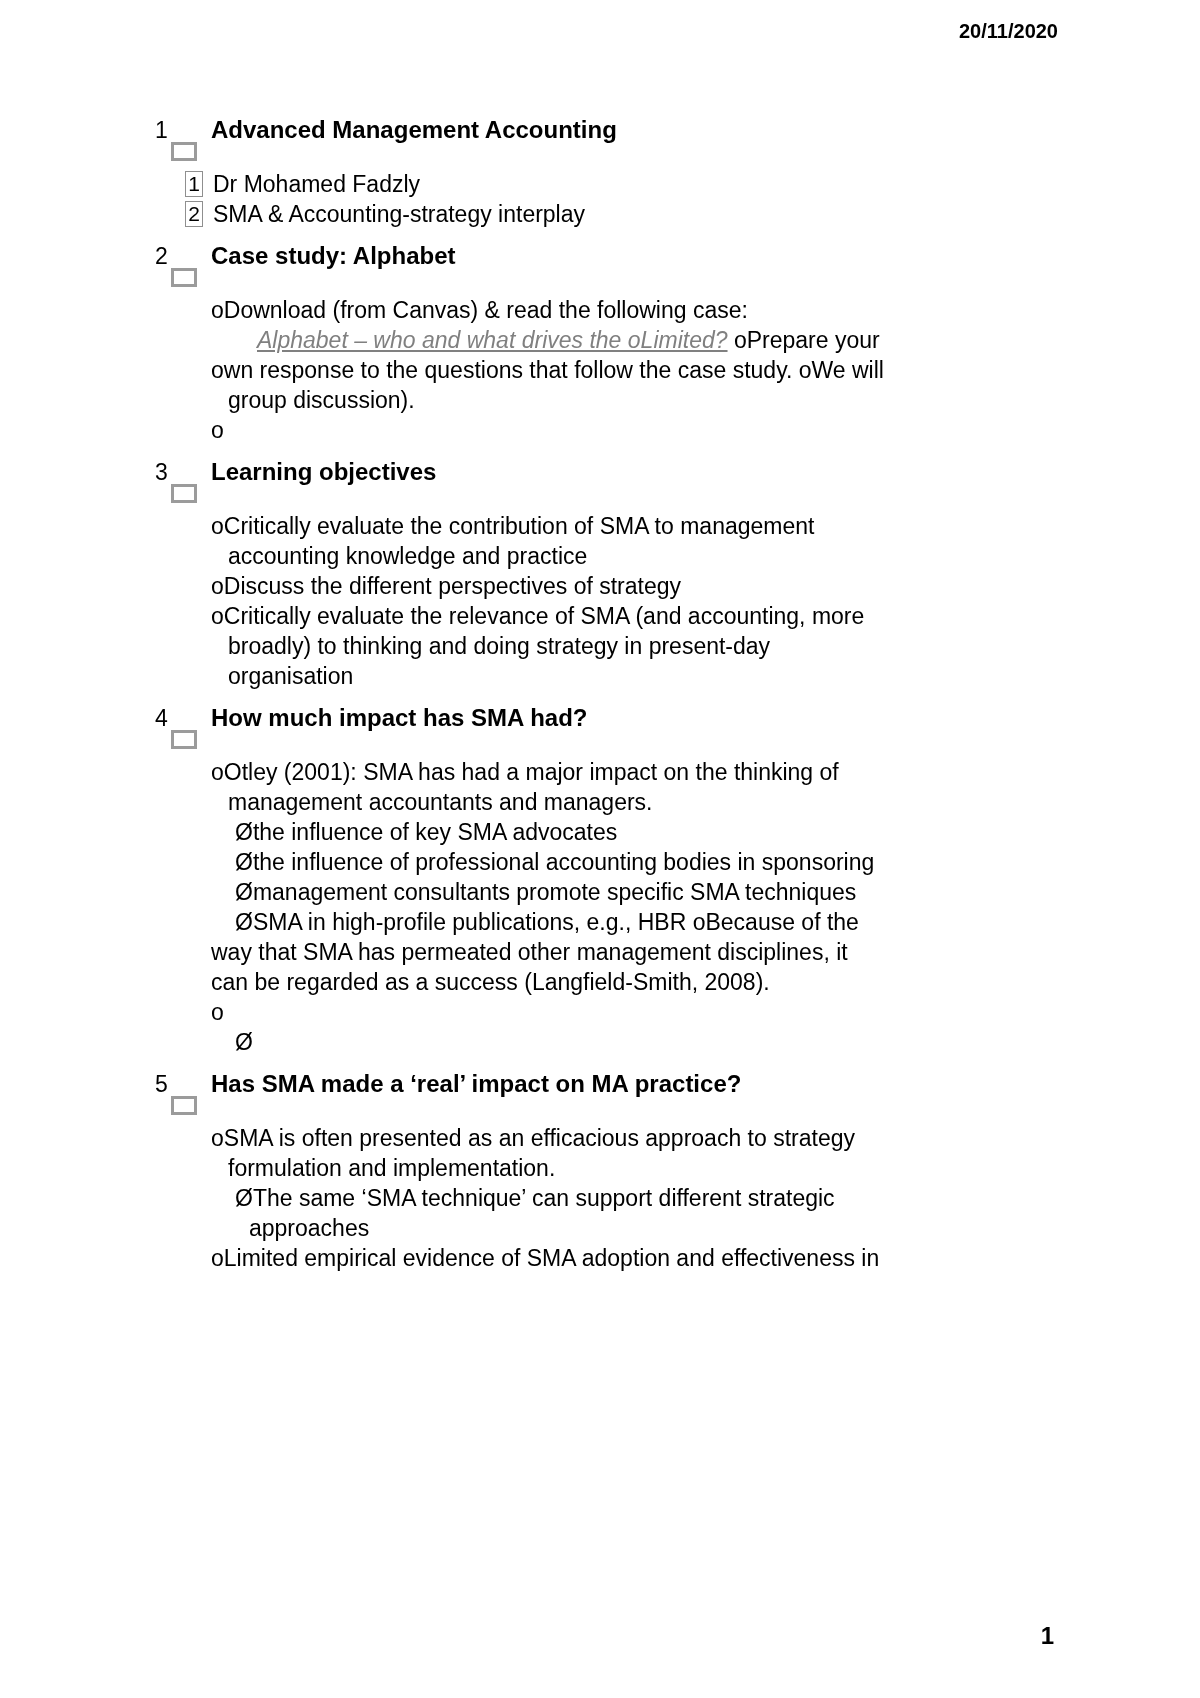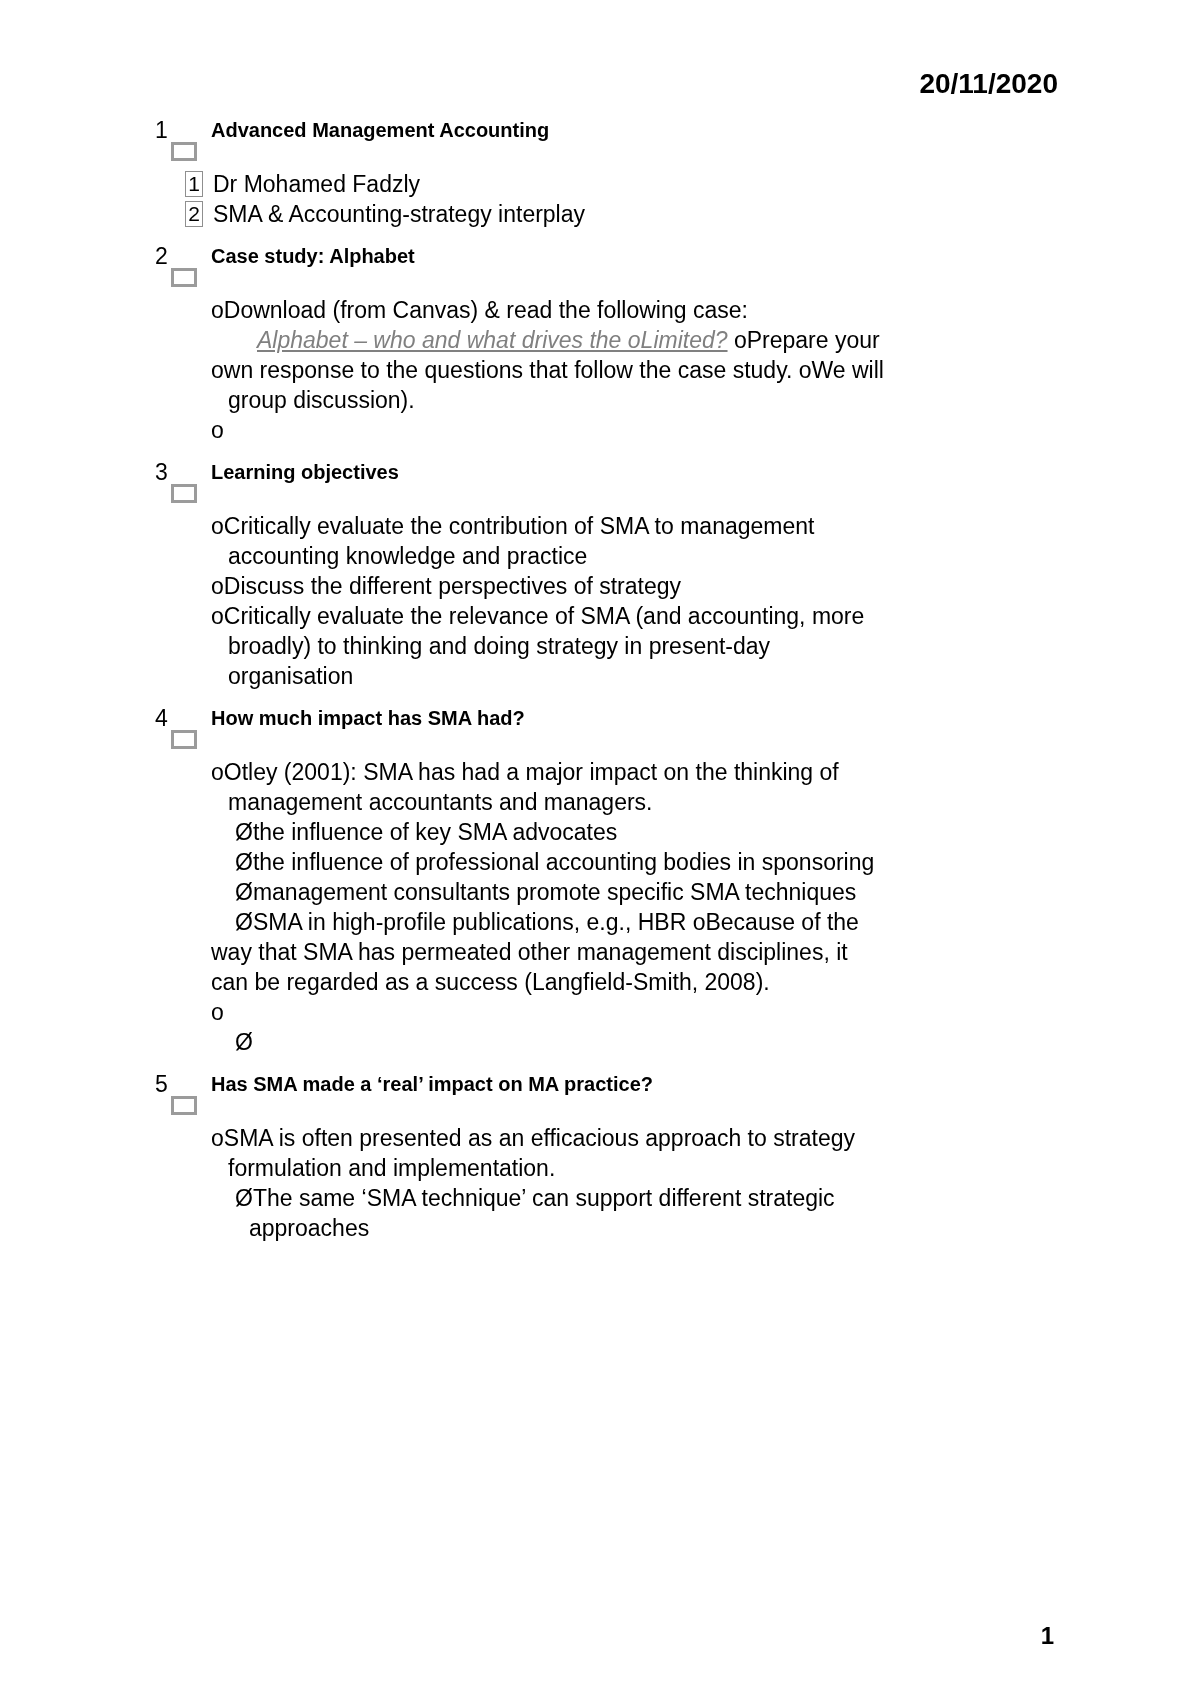--- a/index.html
+++ b/index.html
@@ -13,24 +13,23 @@
     height: 1698px;
     background: #ffffff;
     color: #000000;
     font-family: "Liberation Sans", sans-serif;
     overflow: hidden;
   }
   .date {
     position: absolute;
     top: 20px;
     right: 142px;
-    font-size: 28px;
+    font-size: 20px;
     font-weight: bold;
     white-space: pre;
-    margin-top: 48px;
   }
   .page-number {
     position: absolute;
     top: 1622px;
     right: 146px;
     font-size: 24px;
     font-weight: bold;
   }
   .content {
     position: absolute;
@@ -60,21 +59,21 @@
     position: absolute;
     left: 16px;
     top: 27px;
     width: 20px;
     height: 13px;
     border: 3px solid #9b9b9b;
     background: #ffffff;
   }
   .section-title {
     margin: 0;
-    font-size: 20px;
+    font-size: 24px;
     font-weight: bold;
     line-height: 30px;
     white-space: pre;
   }
   .section-body {
     margin-left: 56px;
   }
   .line {
     font-size: 23px;
     line-height: 30px;
@@ -173,17 +172,18 @@
       <div class="section">
         <div class="section-header">
           <div class="num-col"><span class="section-number">5</span><span class="checkbox"></span></div>
           <h2 class="section-title">Has SMA made a ‘real’ impact on MA practice?</h2>
         </div>
         <div class="section-body">
           <div class="line ind-0"><span class="seg">oSMA is often presented as an efficacious approach to strategy</span></div>
           <div class="line ind-1"><span class="seg">formulation and implementation.</span></div>
           <div class="line ind-2"><span class="seg">ØThe same ‘SMA technique’ can support different strategic</span></div>
           <div class="line ind-3"><span class="seg">approaches</span></div>
+          <div class="line ind-0"><span class="seg">oLimited empirical evidence of SMA adoption and effectiveness in</span></div>
         </div>
       </div>
     </div>
   <div class="page-number">1</div>
 </div>
 
 </body></html>

